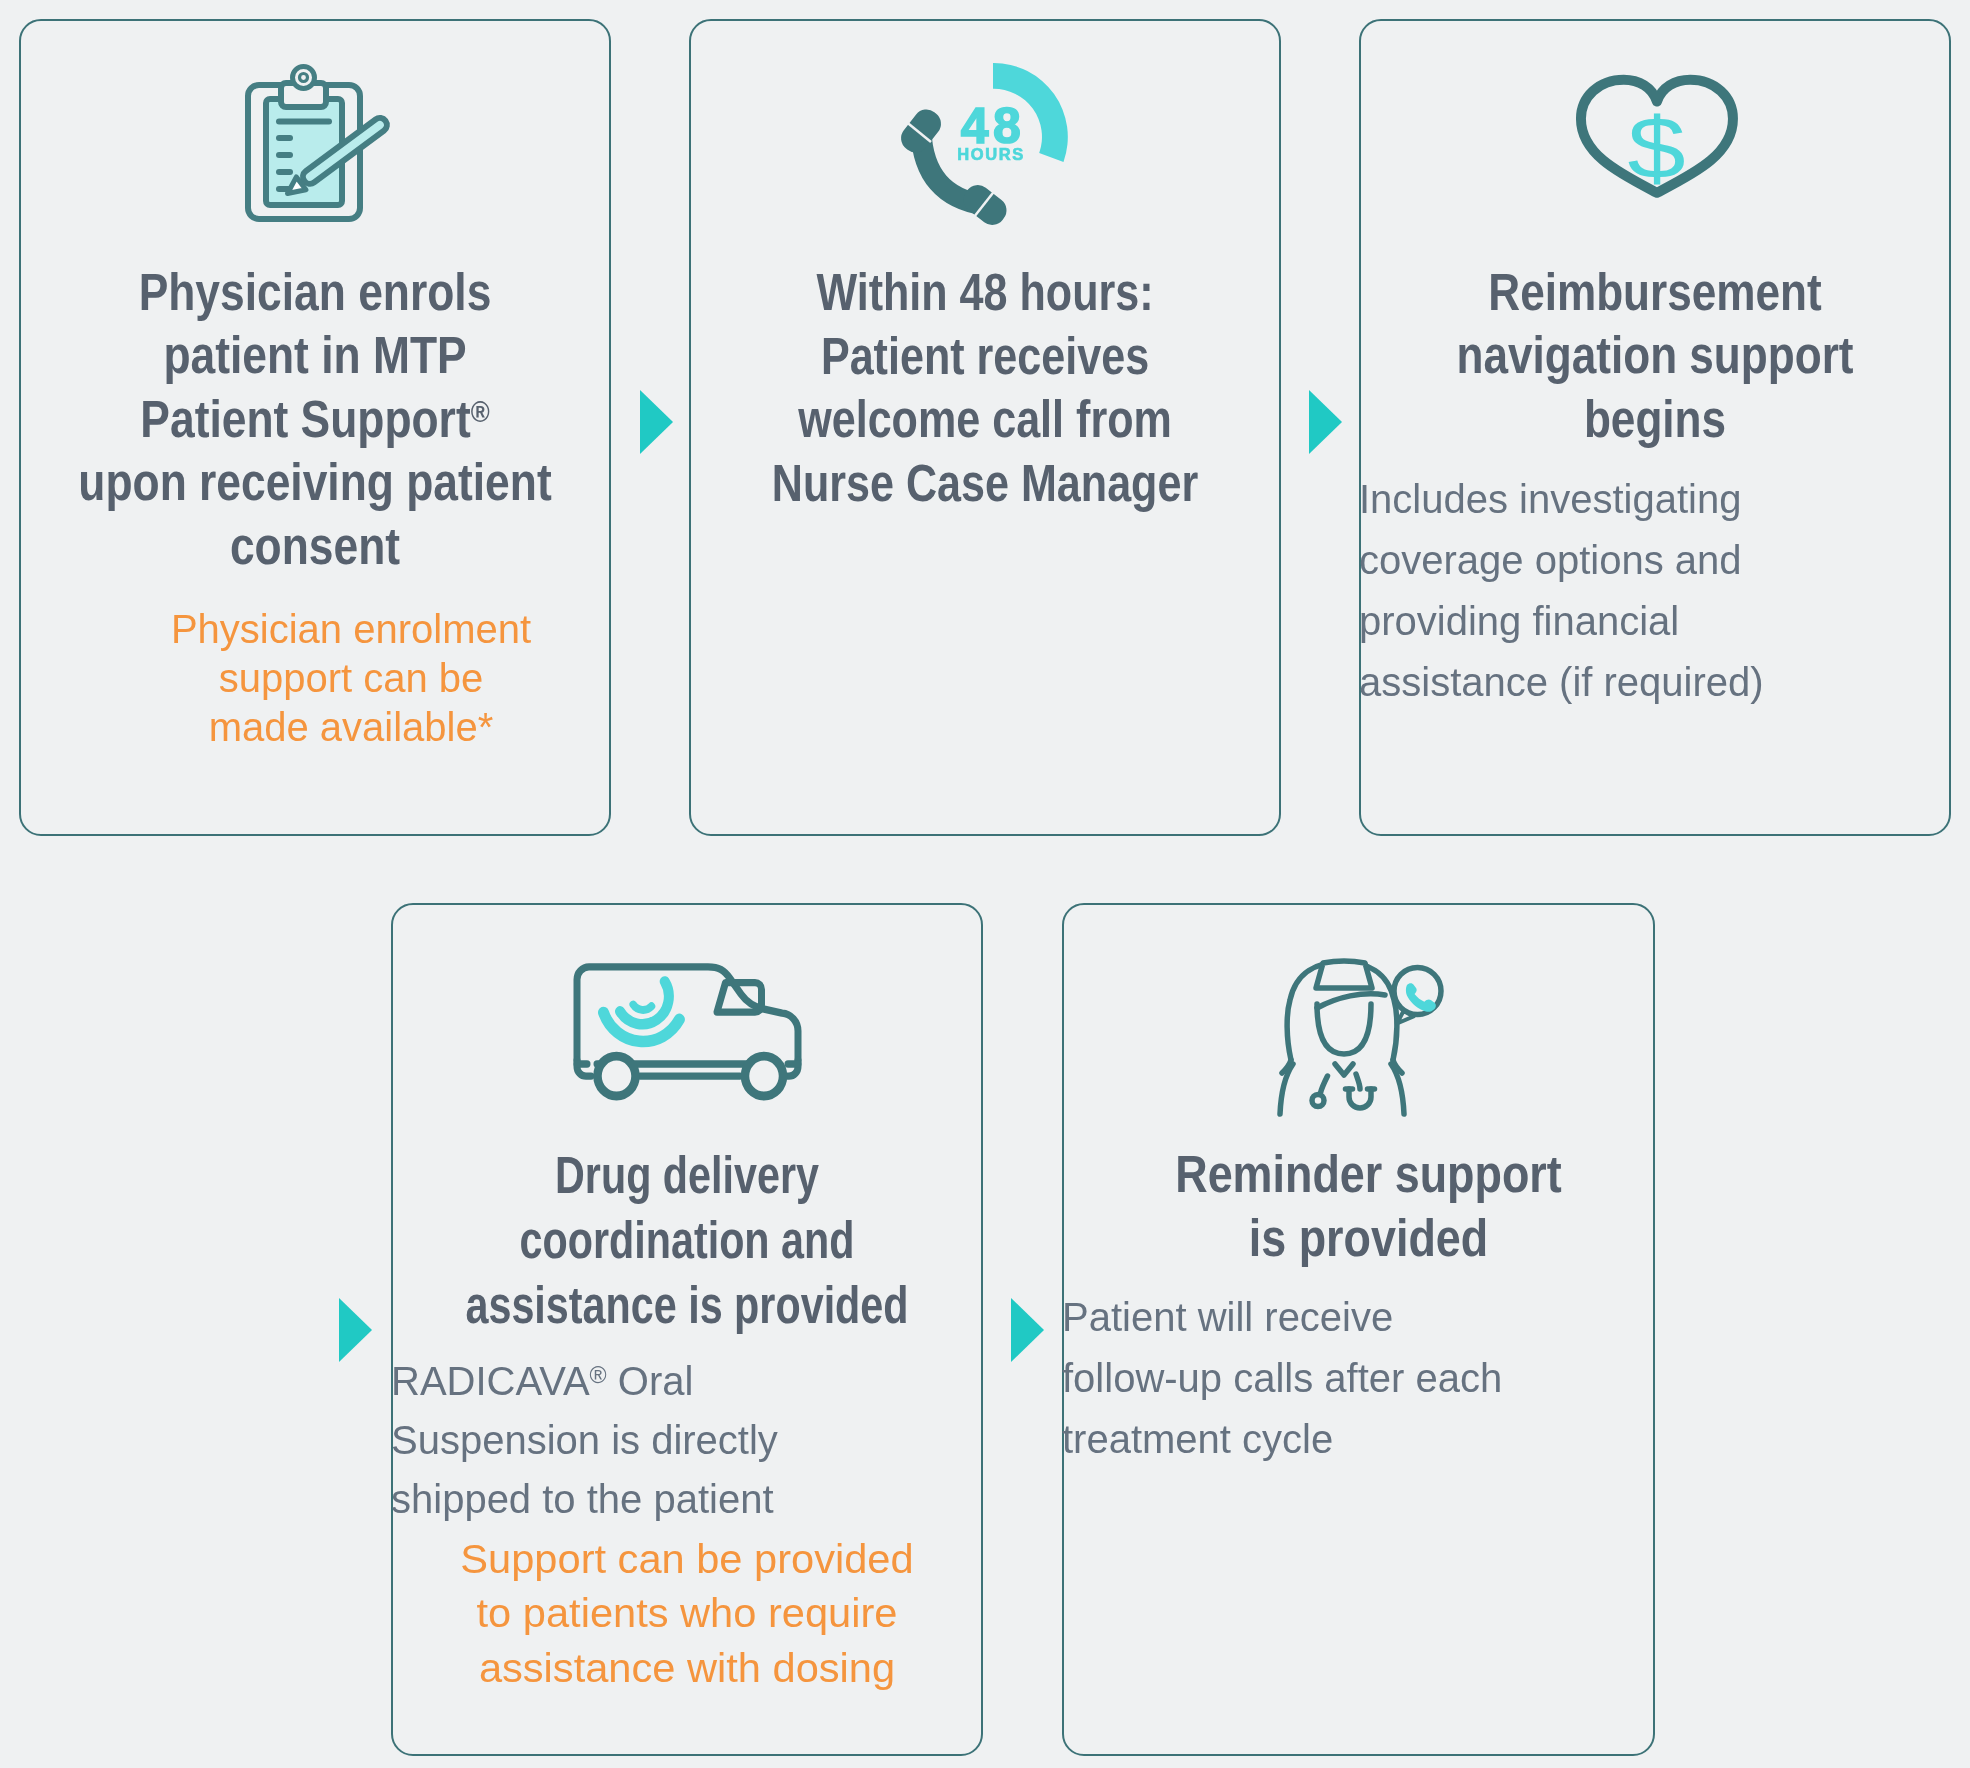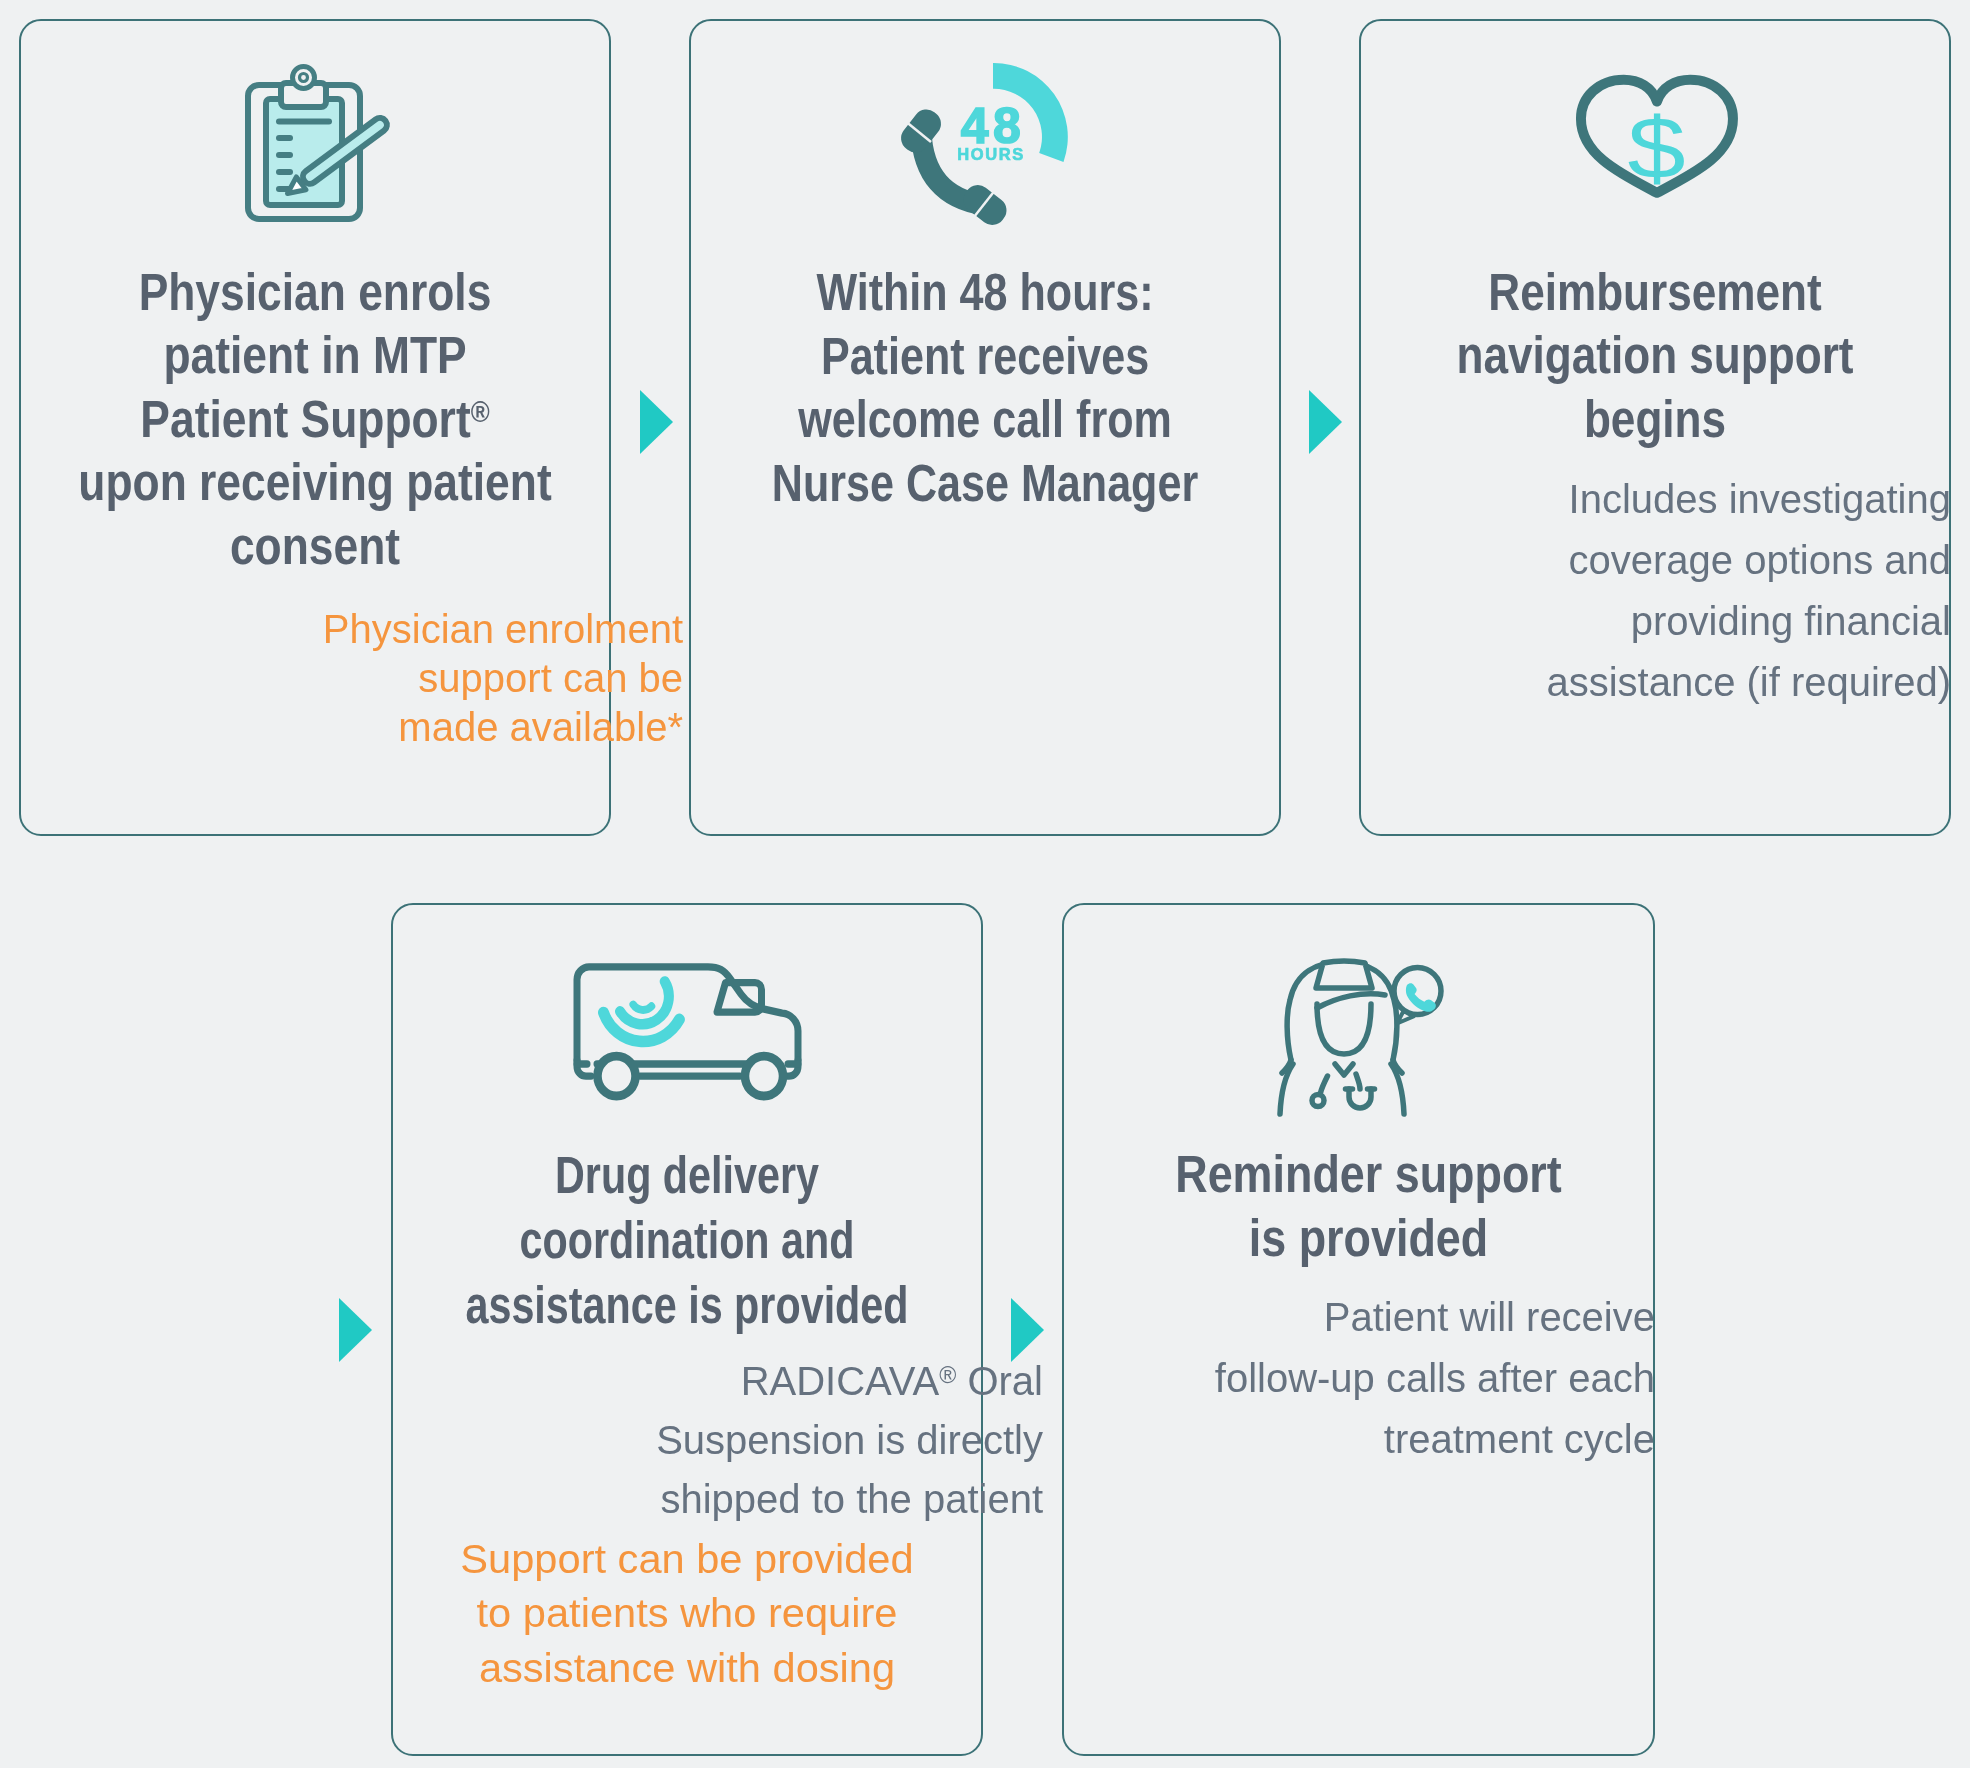--- a/index.html
+++ b/index.html
@@ -1,40 +1,40 @@
 <!DOCTYPE html>
 <html><head>
 <meta charset="utf-8">
 <style>
   html,body{margin:0;padding:0;}
   body{width:1970px;height:1768px;background:#eff1f2;position:relative;overflow:hidden;
        font-family:"Liberation Sans", sans-serif;}
   .card{position:absolute;border:2px solid #3c7277;border-radius:22px;box-sizing:border-box;}
   .hd{position:absolute;text-align:center;font-weight:bold;color:#57616e;font-size:51px;line-height:63.5px;transform-origin:50% 0;}
-  .bd{position:absolute;text-align:right;color:#667280;font-size:40px;line-height:61px;transform-origin:50% 0;}
+  .bd{position:absolute;text-align:left;color:#667280;font-size:40px;line-height:61px;transform-origin:50% 0;}
   .or{position:absolute;text-align:center;color:#f5953e;font-size:40px;transform-origin:50% 0;}
   .arrow{position:absolute;width:0;height:0;border-style:solid;border-color:transparent;}
   .sup{font-size:58%;vertical-align:0.5em;letter-spacing:0;line-height:0;}
 </style>
 </head>
 <body>
 
 <div class="card" style="left:19px;top:19px;width:592px;height:817px;"></div>
 <div class="card" style="left:689px;top:19px;width:592px;height:817px;"></div>
 <div class="card" style="left:1359px;top:19px;width:592px;height:817px;"></div>
 <div class="card" style="left:391px;top:903px;width:592px;height:853px;"></div>
 <div class="card" style="left:1062px;top:903px;width:593px;height:853px;"></div>
 
 <div class="arrow" style="left:640px;top:390px;border-width:32.5px 0 32.5px 33px;border-left-color:#20c9c4;"></div>
 <div class="arrow" style="left:1309px;top:390px;border-width:32.5px 0 32.5px 33px;border-left-color:#20c9c4;"></div>
 <div class="arrow" style="left:339px;top:1298px;border-width:32.5px 0 32.5px 33px;border-left-color:#20c9c4;"></div>
 <div class="arrow" style="left:1011px;top:1298px;border-width:32.5px 0 32.5px 33px;border-left-color:#20c9c4;"></div>
 
 <div class="hd" id="h1" style="left:19px;top:260.9px;width:592px;transform:scaleX(0.87);">Physician enrols<br>patient in MTP<br>Patient Support<span class="sup">®</span><br>upon receiving patient<br>consent</div>
-<div class="or" id="o1" style="left:19px;top:604.9px;width:664px;line-height:49px;text-align:right;">Physician enrolment<br>support can be<br>made available*</div>
+<div class="or" id="o1" style="left:19px;top:604.9px;width:664px;line-height:49px;">Physician enrolment<br>support can be<br>made available*</div>
 
 <div class="hd" id="h2" style="left:689px;top:261px;width:592px;transform:scaleX(0.845);">Within 48 hours:<br>Patient receives<br>welcome call from<br>Nurse Case Manager</div>
 
 <div class="hd" id="h3" style="left:1359px;top:260.6px;width:592px;transform:scaleX(0.865);">Reimbursement<br>navigation support<br>begins</div>
 <div class="bd" id="b3" style="left:1359px;top:469.3px;width:592px;">Includes investigating<br>coverage options and<br>providing financial<br>assistance (if required)</div>
 
 <div class="hd" id="h4" style="left:391px;top:1143.4px;width:592px;line-height:65px;transform:scaleX(0.81);">Drug delivery<br>coordination and<br>assistance is provided</div>
 <div class="bd" id="b4" style="left:391px;top:1352.2px;width:652px;line-height:59px;">RADICAVA<span class="sup">®</span> Oral<br>Suspension is directly<br>shipped to the patient</div>
 <div class="or" id="o4" style="left:391px;top:1531.7px;width:592px;line-height:54.5px;transform:scaleX(1.04);">Support can be provided<br>to patients who require<br>assistance with dosing</div>
 

